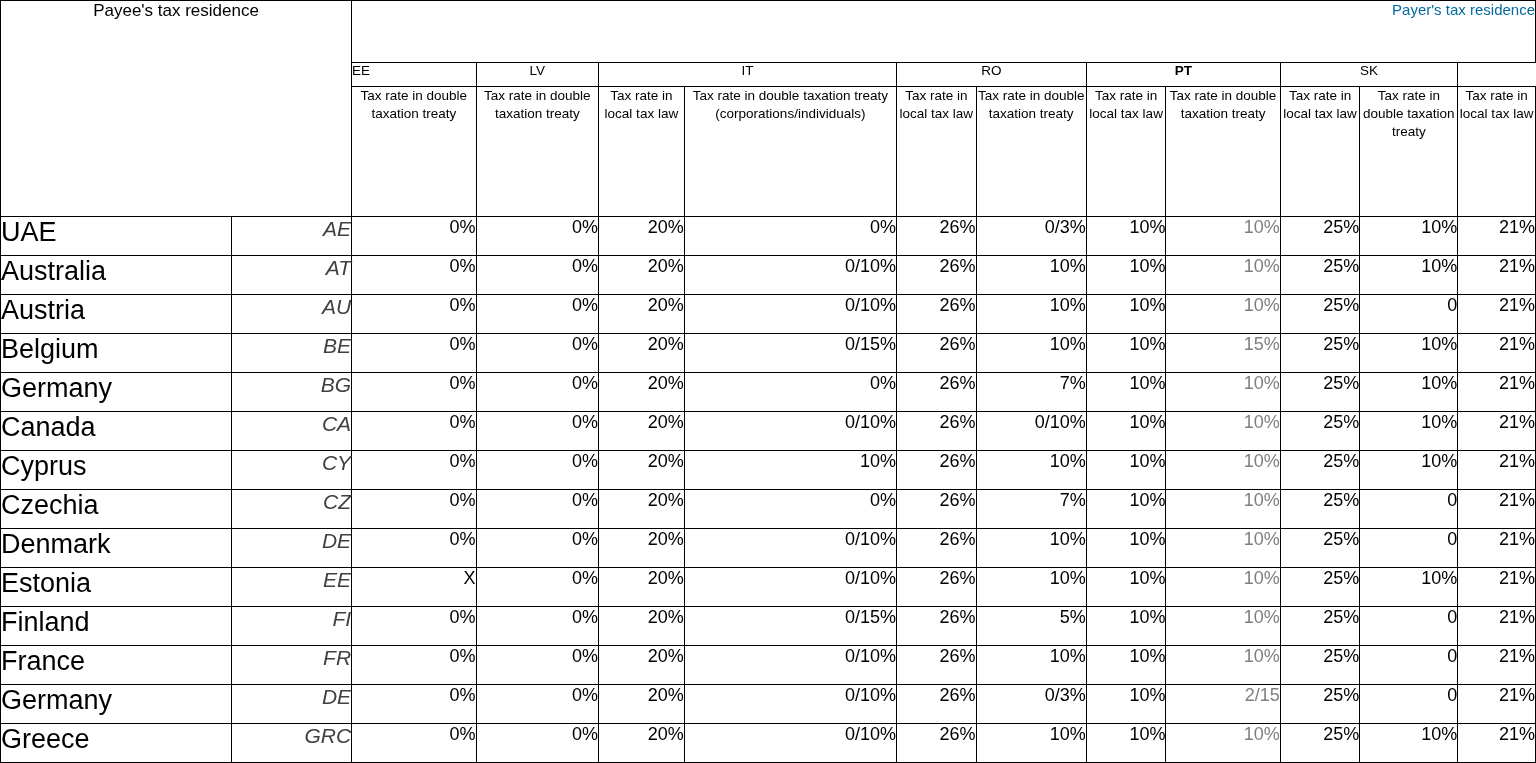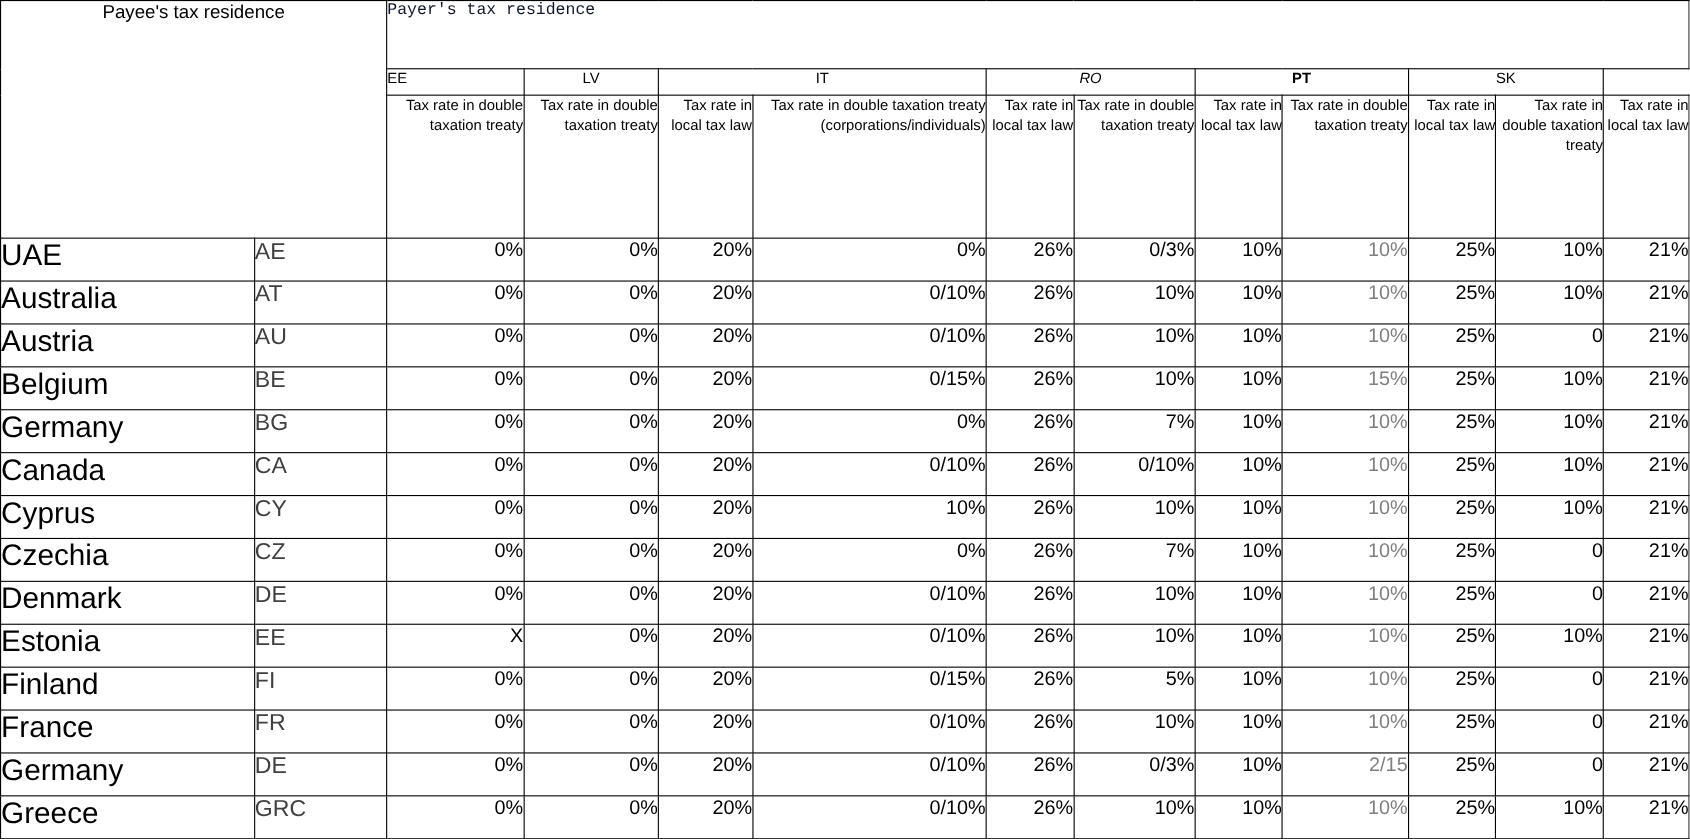--- a/index.html
+++ b/index.html
@@ -31,64 +31,64 @@
   
   .corner {
     background: #d3d3d3;
     text-align: center;
     vertical-align: middle;
     font-size: 17px;
     color: #000;
   }
   .payer-head {
     background: #d3d3d3;
-    text-align: left;
+    text-align: right;
     vertical-align: middle;
     font-size: 15px;
-    color: #0f172a;
-    font-family: Liberation Mono, monospace;
+    color: #0369a1;
   }
   .cc-head {
     background: #d3d3d3;
     text-align: center;
     vertical-align: middle;
     font-size: 13.5px;
     padding: 2px 3px;
     color: #000;
   }
   .cc-head.left {
     text-align: left;
   }
   .sub-head {
     font-size: 13.5px;
     line-height: 1.33;
     padding: 3px 4px 4px 4px;
-    text-align: right;
+    text-align: center;
     vertical-align: top;
     color: #000;
     background: #ffffff;
     height: 130px;
   }
   
   .country {
     font-size: 27px;
     padding: 2px 2px 3px 6px;
     text-align: left;
     vertical-align: bottom;
     color: #000;
     white-space: nowrap;
     overflow: hidden;
   }
   .code {
     font-size: 21px;
     padding: 2px 2px 3px 6px;
-    text-align: left;
+    text-align: right;
     vertical-align: bottom;
     color: #404040;
     white-space: nowrap;
+    font-style: italic;
   }
   .val {
     font-size: 18px;
     padding: 3px 6px 4px 4px;
     text-align: right;
     vertical-align: bottom;
     white-space: nowrap;
     color: #000;
   }
   .val.grey { color: #7f7f7f; }
@@ -116,21 +116,21 @@
     </colgroup>
     <tbody id="grid-body">
         <tr>
           <td class="corner" rowspan="3" colspan="2" style="height: 200px;">Payee's tax residence</td>
           <td class="payer-head" colspan="11" style="height: 62px;">Payer's tax residence</td>
         </tr>
         <tr>
           <td class="cc-head left" colspan="1" style="height: 24px;">EE</td>
           <td class="cc-head" colspan="1" style="height: 24px; margin-left: 36px;">LV</td>
           <td class="cc-head" colspan="2" style="height: 24px;">IT</td>
-          <td class="cc-head" colspan="2" style="height: 24px; font-style: italic;">RO</td>
+          <td class="cc-head" colspan="2" style="height: 24px;">RO</td>
           <td class="cc-head" colspan="2" style="height: 24px; font-weight: bold;">PT</td>
           <td class="cc-head" colspan="2" style="height: 24px;">SK</td>
         </tr>
         <tr>
           <td class="sub-head">Tax rate in double taxation treaty</td>
           <td class="sub-head">Tax rate in double taxation treaty</td>
           <td class="sub-head">Tax rate in local tax law</td>
           <td class="sub-head">Tax rate in double taxation treaty (corporations/individuals)</td>
           <td class="sub-head">Tax rate in local tax law</td>
           <td class="sub-head">Tax rate in double taxation treaty</td>

